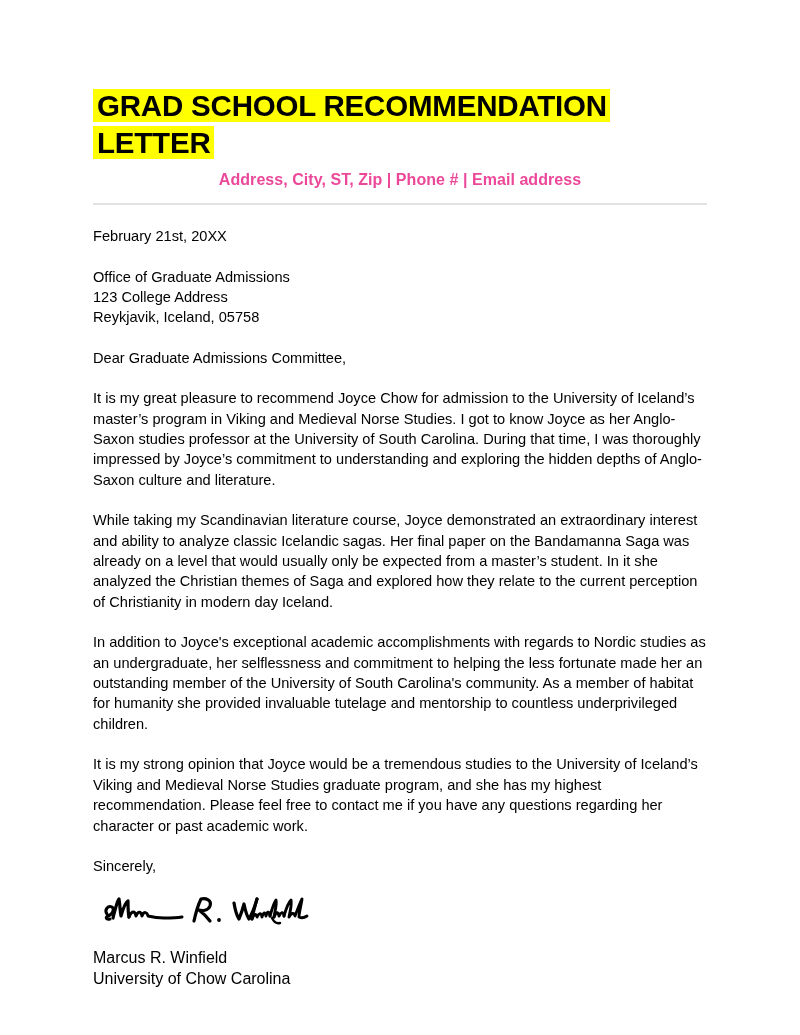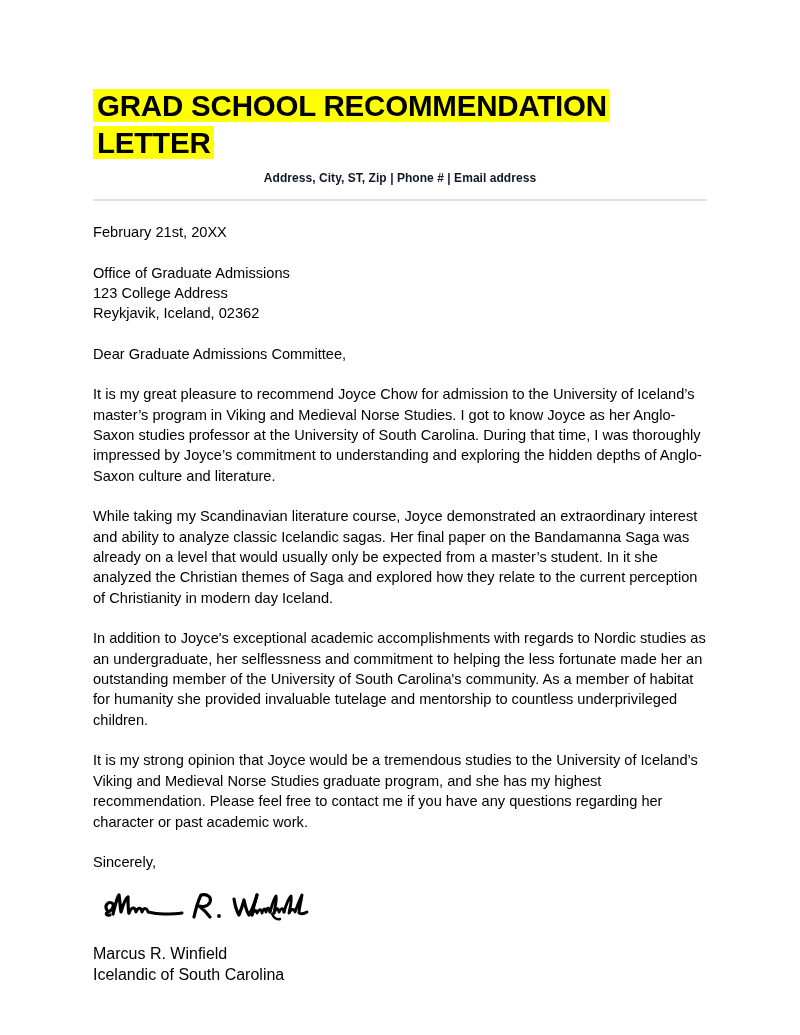--- a/index.html
+++ b/index.html
@@ -46,23 +46,23 @@
     background-color: #ffff00;
     color: #000000;
     line-height: 1.24;
     padding: 0 3px 0 4px;
     box-decoration-break: clone;
     -webkit-box-decoration-break: clone;
   }
   .contact-line {
     margin-top: 10px;
     text-align: center;
-    font-size: 12px;
+    font-size: 16px;
     font-weight: bold;
-    color: #0f172a;
+    color: #ec4899;
     letter-spacing: 0.05px;
   }
   .header-rule {
     margin-top: 14px;
     width: 614px;
     height: 2px;
     background: #e2e2e2;
   }
 
   
@@ -125,21 +125,21 @@
       <div class="header-rule"></div>
     </div>
 
     <div class="body-block">
 
       <div class="date-block">February 21st, 20XX</div>
 
       <div class="addr-block">
         <span class="addr-line">Office of Graduate Admissions</span>
         <span class="addr-line">123 College Address</span>
-        <span class="addr-line">Reykjavik, Iceland, 02362</span>
+        <span class="addr-line">Reykjavik, Iceland, 05758</span>
       </div>
 
       <div class="salutation">Dear Graduate Admissions Committee,</div>
 
       <p class="para">It is my great pleasure to recommend Joyce Chow for admission to the University of Iceland’s master’s program in Viking and Medieval Norse Studies. I got to know Joyce as her Anglo-Saxon studies professor at the University of South Carolina. During that time, I was thoroughly impressed by Joyce’s commitment to understanding and exploring the hidden depths of Anglo-Saxon culture and literature.</p>
       <p class="para">While taking my Scandinavian literature course, Joyce demonstrated an extraordinary interest and ability to analyze classic Icelandic sagas. Her final paper on the Bandamanna Saga was already on a level that would usually only be expected from a master’s student. In it she analyzed the Christian themes of Saga and explored how they relate to the current perception of Christianity in modern day Iceland.</p>
       <p class="para">In addition to Joyce's exceptional academic accomplishments with regards to Nordic studies as an undergraduate, her selflessness and commitment to helping the less fortunate made her an outstanding member of the University of South Carolina's community. As a member of habitat for humanity she provided invaluable tutelage and mentorship to countless underprivileged children.</p>
       <p class="para">It is my strong opinion that Joyce would be a tremendous studies to the University of Iceland’s Viking and Medieval Norse Studies graduate program, and she has my highest recommendation. Please feel free to contact me if you have any questions regarding her character or past academic work.</p>
 
       <div class="closing">Sincerely,</div>
@@ -169,18 +169,18 @@
 
             <path d="M170 28 C172 32, 175 34, 178 33" stroke-width="2.4"></path>
 
             <path d="M182 26 C184 19, 187 12, 189 10 C190 15, 188 22, 187 27 C189 23, 192 22, 193 26 C195 21, 198 13, 200 9 C199 16, 197 23, 197 27 C199 28, 202 28, 205 26" stroke-width="2.9"></path>
           </g>
         </svg>
       </div>
 
       <div class="signoff-block">
         <span class="addr-line">Marcus R. Winfield</span>
-        <span class="addr-line">Icelandic of South Carolina</span>
+        <span class="addr-line">University of Chow Carolina</span>
       </div>
 
     </div>
   </div>
 </div>
 
 </body></html>

